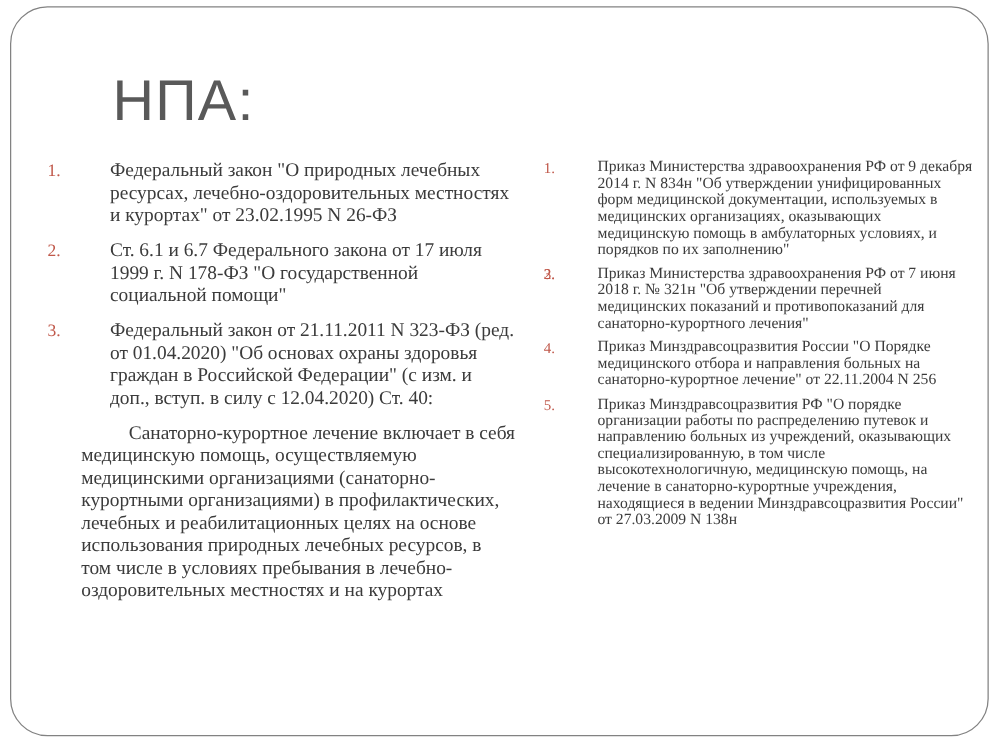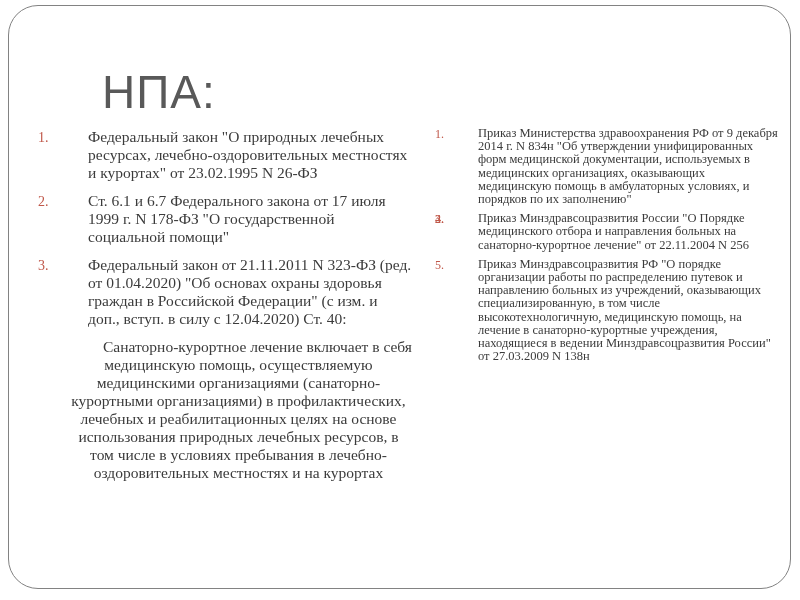--- a/index.html
+++ b/index.html
@@ -13,35 +13,35 @@
   .slide{
     position:relative;width:800px;height:600px;background:var(--bg);
     font-family:"Liberation Serif", serif;color:var(--text);overflow:hidden;
   }
   .frame{
     position:absolute;left:8px;top:5px;width:783px;height:584px;
     border:1px solid var(--frame);border-radius:30px;box-sizing:border-box;
     pointer-events:none;
   }
   .title{
-    position:absolute;left:86px;top:50px;margin:16px;
+    position:absolute;left:86px;top:50px;margin:4px;
     font-family:"Liberation Sans", sans-serif;font-weight:400;
     font-size:46px;line-height:1.15;color:var(--title);letter-spacing:1px;
   }
   ol{margin:0;padding:0;list-style:none;}
   li{position:relative;}
   .num{position:absolute;color:var(--accent);}
   
   .col-left{
     position:absolute;left:30px;top:128px;width:382px;
     font-size:15.5px;line-height:18px;
   }
   .col-left li{padding-left:58px;margin-bottom:10px;}
   .col-left .num{left:8px;top:1px;font-size:14px;}
-  .para{margin:6px 0 0 35px;text-indent:38px;text-align:center;}
+  .para{margin:6px 0 0 35px;text-indent:38px;}
   
   .col-right{
     position:absolute;left:428px;top:127px;width:350px;
     font-size:12.5px;line-height:13.2px;
   }
   .col-right li{padding-left:50px;margin-bottom:6px;}
   .col-right .num{left:7px;top:1px;font-size:12px;}
 </style>
 </head>
 <body>
@@ -56,18 +56,18 @@
         <li><span class="num">2.</span><span>Ст. 6.1 и 6.7 Федерального закона от 17 июля 1999 г. N 178-ФЗ "О государственной социальной помощи"</span></li>
         <li><span class="num">3.</span><span>Федеральный закон от 21.11.2011 N 323-ФЗ (ред. от 01.04.2020) "Об основах охраны здоровья граждан в Российской Федерации" (с изм. и доп., вступ. в силу с 12.04.2020) Ст. 40:</span></li>
       </ol>
     <p class="para">Санаторно-курортное лечение включает в себя медицинскую помощь, осуществляемую медицинскими организациями (санаторно-курортными организациями) в профилактических, лечебных и реабилитационных целях на основе использования природных лечебных ресурсов, в том числе в условиях пребывания в лечебно-оздоровительных местностях и на курортах</p>
   </div>
 
   <div class="col-right">
     <ol id="right-list">
         <li><span class="num">1.</span><span>Приказ Министерства здравоохранения РФ от 9 декабря 2014 г. N 834н "Об утверждении унифицированных форм медицинской документации, используемых в медицинских организациях, оказывающих медицинскую помощь в амбулаторных условиях, и порядков по их заполнению"</span></li>
         <li><span class="num">2.</span></li>
-        <li><span class="num">3.</span></li>
+        <li><span class="num">3.</span><span>Приказ Министерства здравоохранения РФ от 7 июня 2018 г. № 321н "Об утверждении перечней медицинских показаний и противопоказаний для санаторно-курортного лечения"</span></li>
         <li><span class="num">4.</span><span>Приказ Минздравсоцразвития России "О Порядке медицинского отбора и направления больных на санаторно-курортное лечение" от 22.11.2004 N 256</span></li>
         <li><span class="num">5.</span><span>Приказ Минздравсоцразвития РФ "О порядке организации работы по распределению путевок и направлению больных из учреждений, оказывающих специализированную, в том числе высокотехнологичную, медицинскую помощь, на лечение в санаторно-курортные учреждения, находящиеся в ведении Минздравсоцразвития России" от 27.03.2009 N 138н</span></li>
       </ol>
   </div>
 </div>
 
 </body></html>

